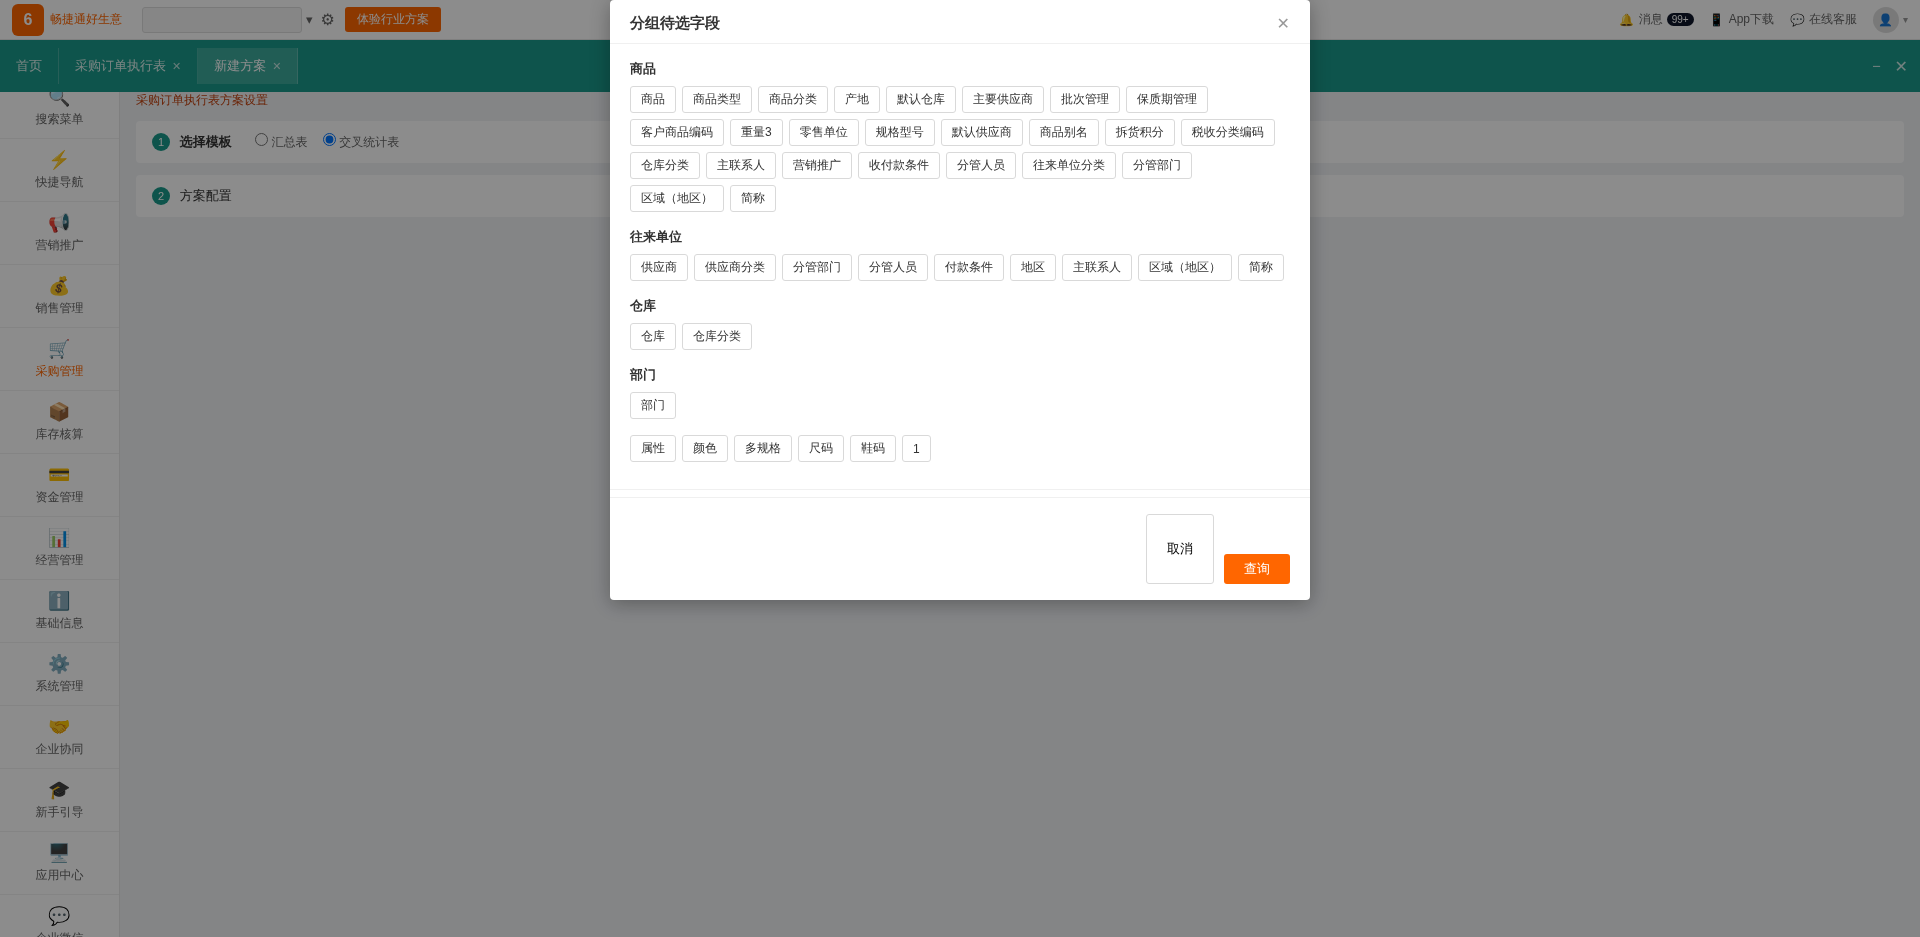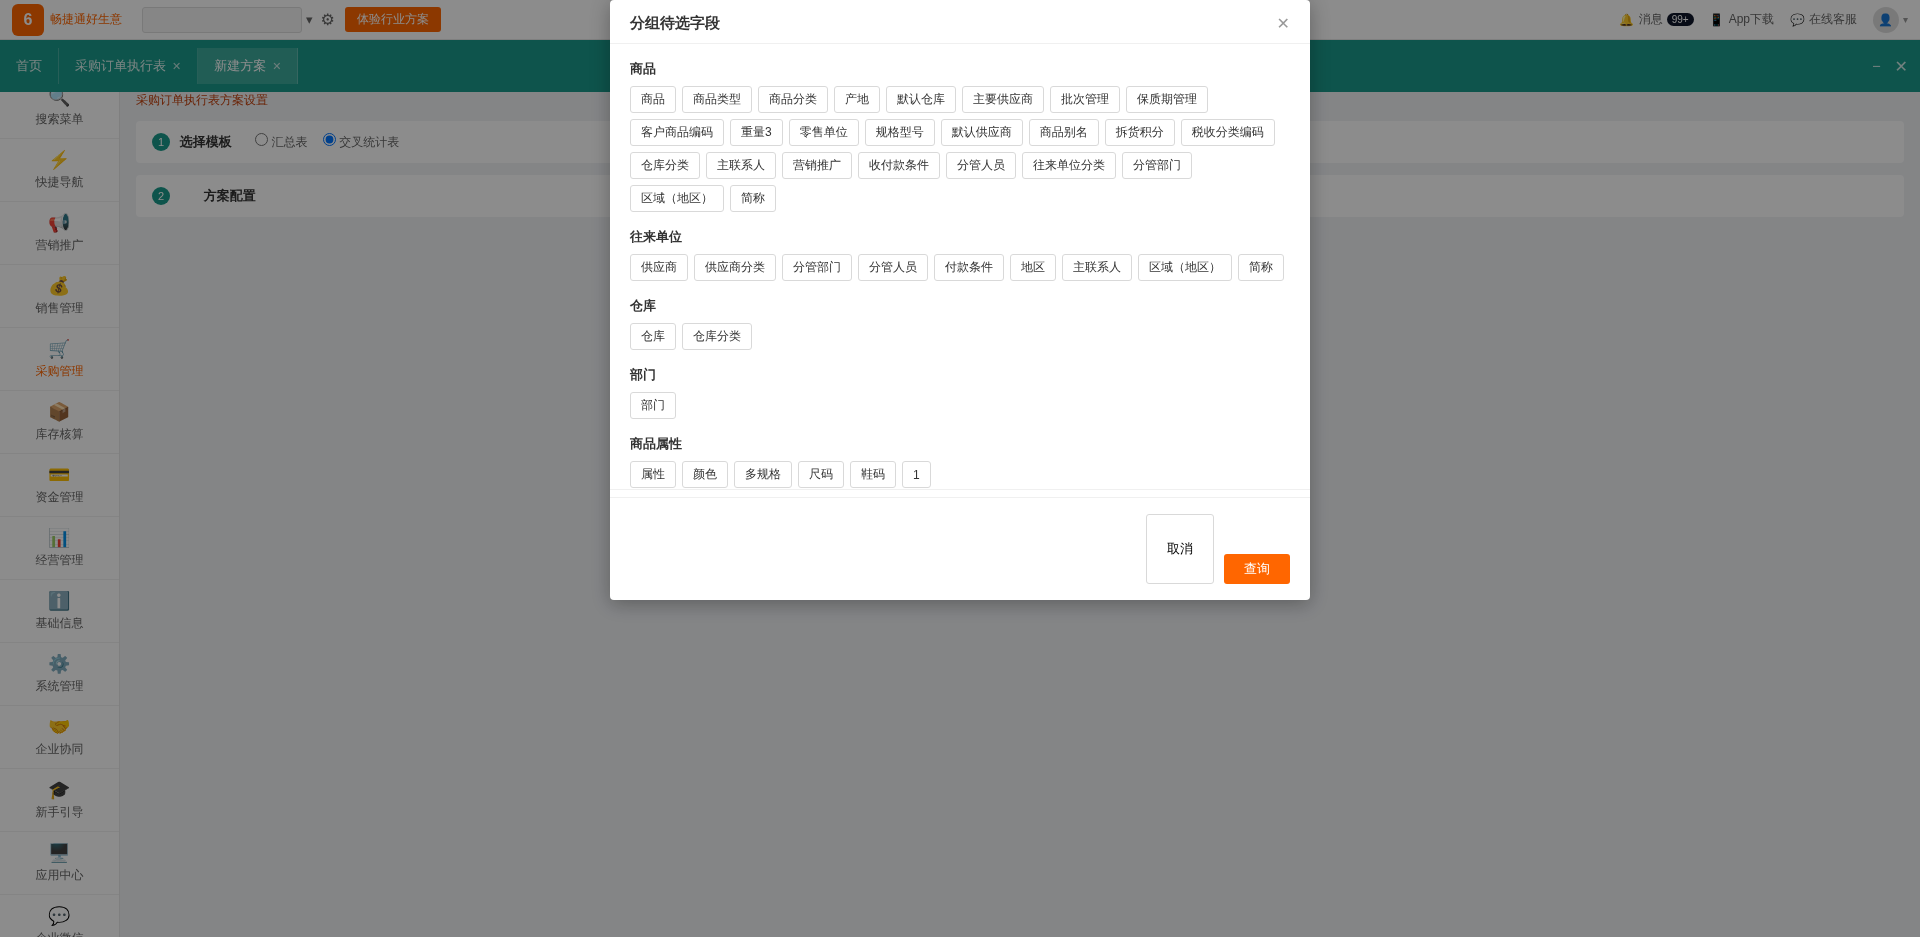--- a/index.html
+++ b/index.html
@@ -383,21 +383,21 @@
     <span style="font-weight:600;">选择模板</span>
     <span style="margin-left:20px; color:#666; font-size:12px;">
       <input type="radio" name="template" style=""> 
       <span>汇总表</span>
       <input type="radio" name="template" checked="" style="margin-left: 12px;"> 
       <span>交叉统计表</span>
     </span>
   </div>
   <div class="page-section">
     <span class="step-label">2</span>
-    <span style="font-weight:700;margin-left:24px;">方案配置</span>
+    <span style="font-weight:400;">方案配置</span>
   </div>
 </div>
 
 <div class="modal-overlay">
   <div class="modal">
     <div class="modal-header">
       <span class="modal-title">分组待选字段</span>
       <span class="modal-close">✕</span>
     </div>
     <div class="modal-body">
@@ -458,21 +458,20 @@
 
       <div class="field-section">
         <div class="field-section-title">部门</div>
         <div class="field-tags">
           <button class="field-tag">部门</button>
         </div>
       </div>
 
 
       <div class="field-section">
-        <div class="field-section-title">商品属性</div>
         <div class="field-tags">
           <button class="field-tag">属性</button>
           <button class="field-tag">颜色</button>
           <button class="field-tag">多规格</button>
           <button class="field-tag">尺码</button>
           <button class="field-tag">鞋码</button>
           <button class="field-tag">1</button>
         </div>
       </div>
 

